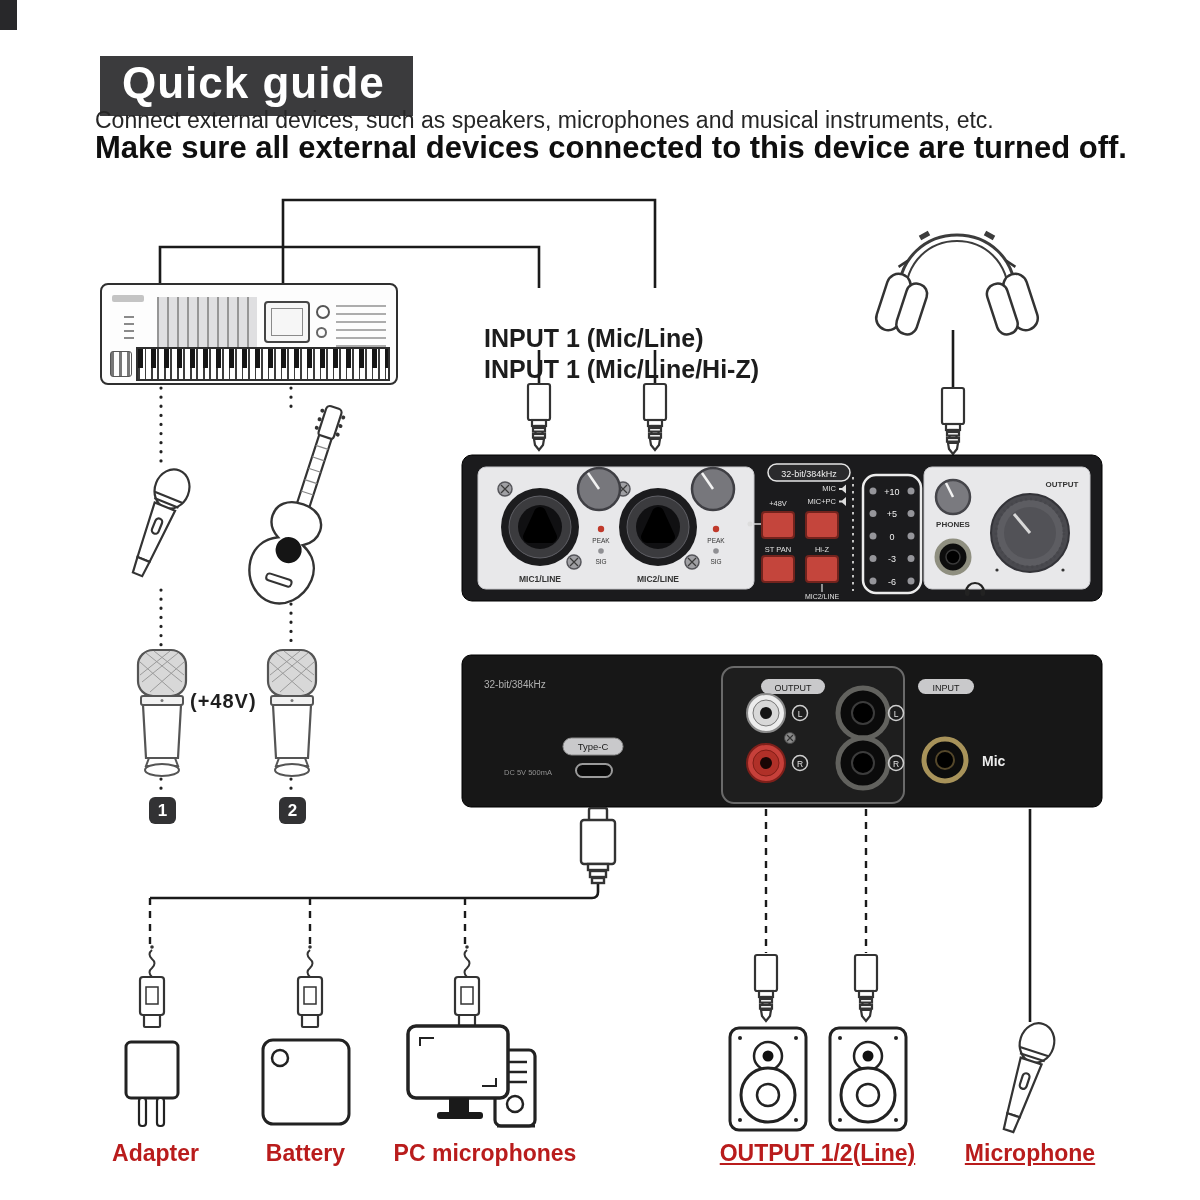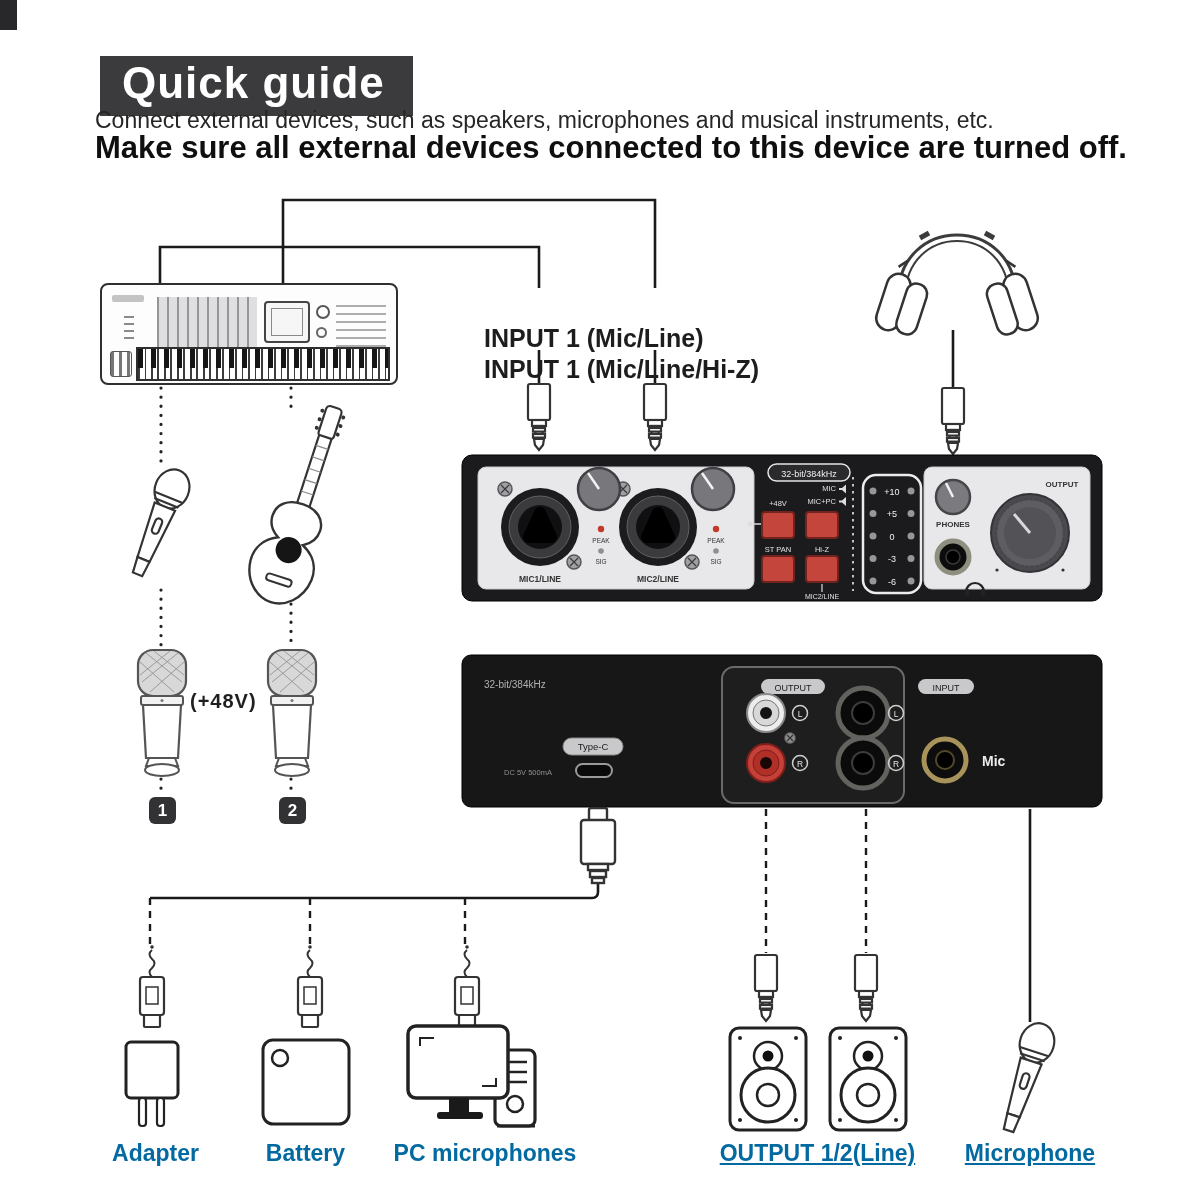--- a/index.html
+++ b/index.html
@@ -8,21 +8,21 @@
   .abs{position:absolute;}
   #title-block{left:100px;top:20px;background:#3b3b3d;color:#fff;font-size:44px;font-weight:bold;
                padding:2px 28px 8px 22px;letter-spacing:1px;margin-top:36px;}
   #intro-text{left:95px;top:86px;font-size:23px;color:#262626;margin-top:21px;}
   #warning-text{left:95px;top:130px;font-size:31px;font-weight:bold;color:#0f0f0f;text-align:center;}
   #corner-chip{left:0;top:0;width:17px;height:30px;background:#28282a;}
   .input-label{font-size:25px;font-weight:bold;color:#1d1d1d;line-height:31px;white-space:nowrap;}
   #phantom-label{left:190px;top:690px;font-size:20px;font-weight:bold;color:#1f1f1f;letter-spacing:1px;}
   .num-badge{width:27px;height:27px;background:#323234;border-radius:6px;color:#fff;font-size:17px;
              font-weight:bold;display:flex;align-items:center;justify-content:center;}
-  .bottom-label{top:1140px;font-size:23px;font-weight:bold;color:#0369a1;text-align:center;white-space:nowrap;}
+  .bottom-label{top:1140px;font-size:23px;font-weight:bold;color:#b91c1c;text-align:center;white-space:nowrap;}
   
   #keyboard{left:100px;top:283px;width:298px;height:102px;border:2.5px solid #2f2f2f;border-radius:8px;background:#fdfdfd;box-sizing:border-box;}
   #keyboard .kb{position:absolute;}
   #kb-logo{left:10px;top:10px;width:32px;height:7px;background:#c4c4c4;border-radius:2px;}
   #kb-btncol{left:22px;top:26px;width:10px;height:28px;background:repeating-linear-gradient(0deg,#8a8a8a 0 2px,transparent 2px 7px);}
   #kb-sliders{left:55px;top:12px;width:100px;height:50px;background:#dfdfe1;background-image:repeating-linear-gradient(90deg,#969696 0 2px,transparent 2px 10px);}
   #kb-screen{left:162px;top:16px;width:46px;height:42px;border:2px solid #444;border-radius:4px;background:#f6f6f6;box-sizing:border-box;}
   #kb-screen-inner{left:5px;top:5px;right:5px;bottom:5px;border:1px solid #8a8a8a;}
   #kb-knob-a{left:214px;top:20px;width:14px;height:14px;border:2px solid #555;border-radius:50%;box-sizing:border-box;}
   #kb-knob-b{left:214px;top:42px;width:11px;height:11px;border:2px solid #666;border-radius:50%;box-sizing:border-box;}

